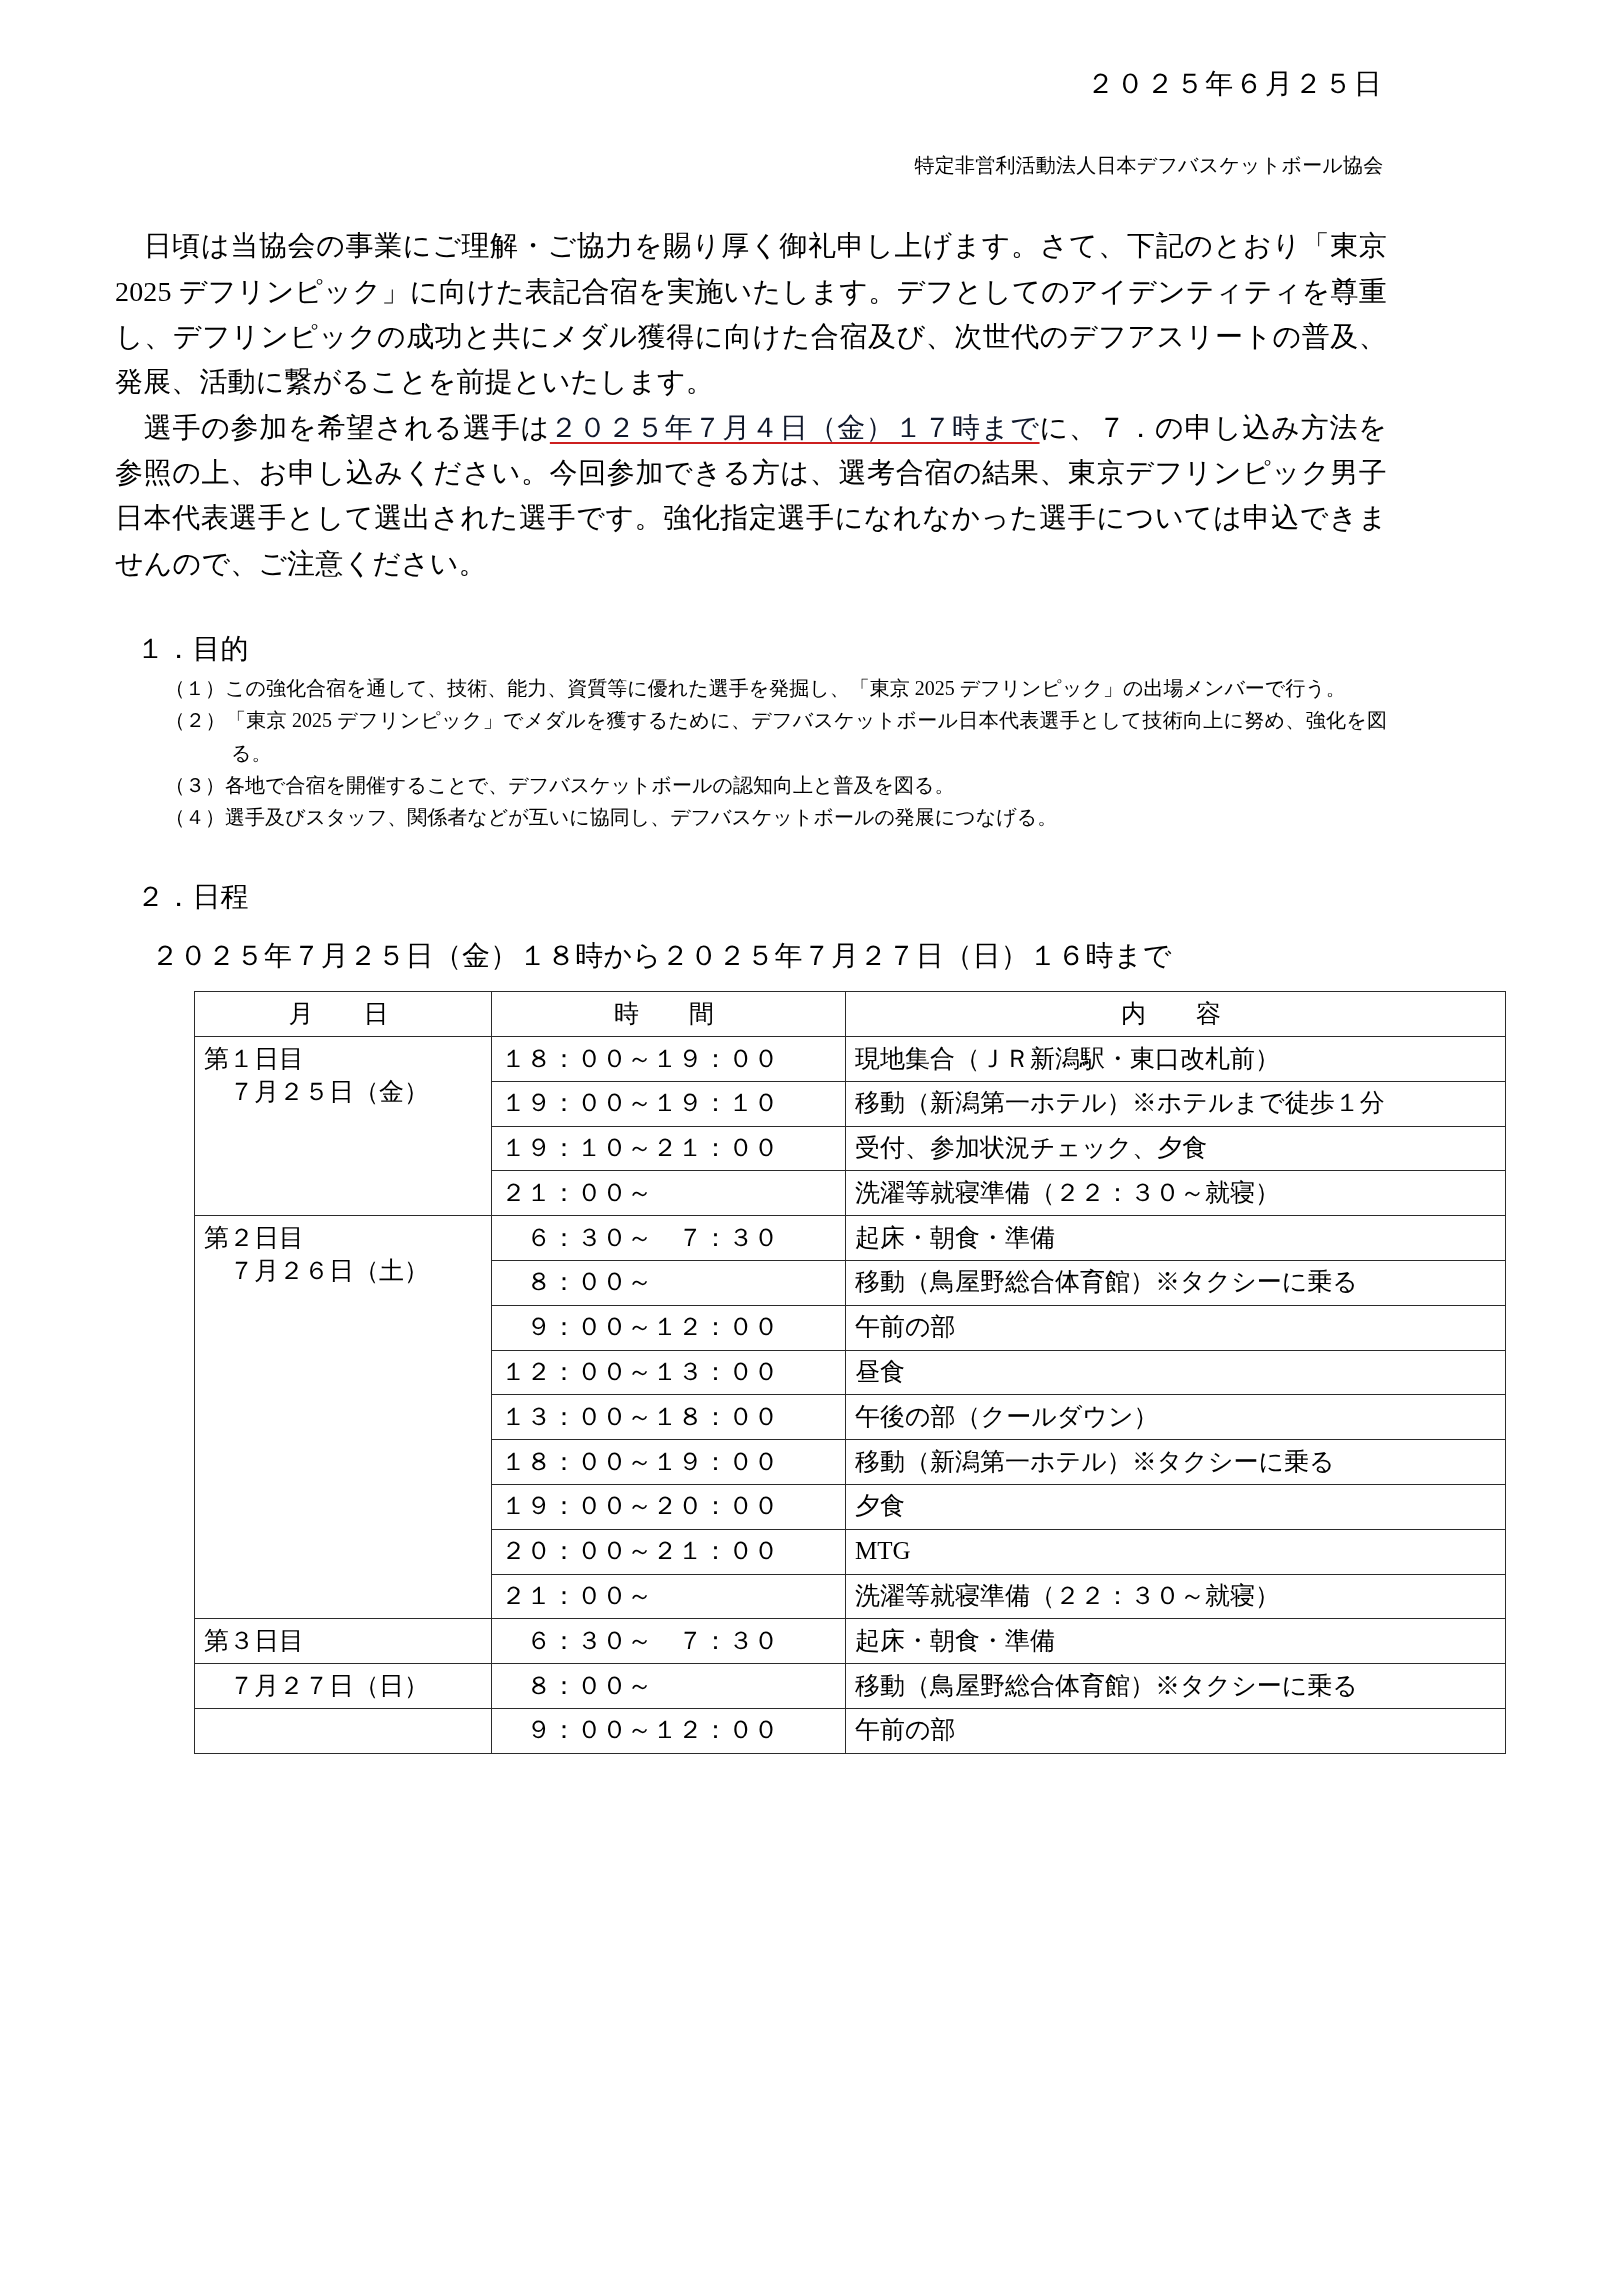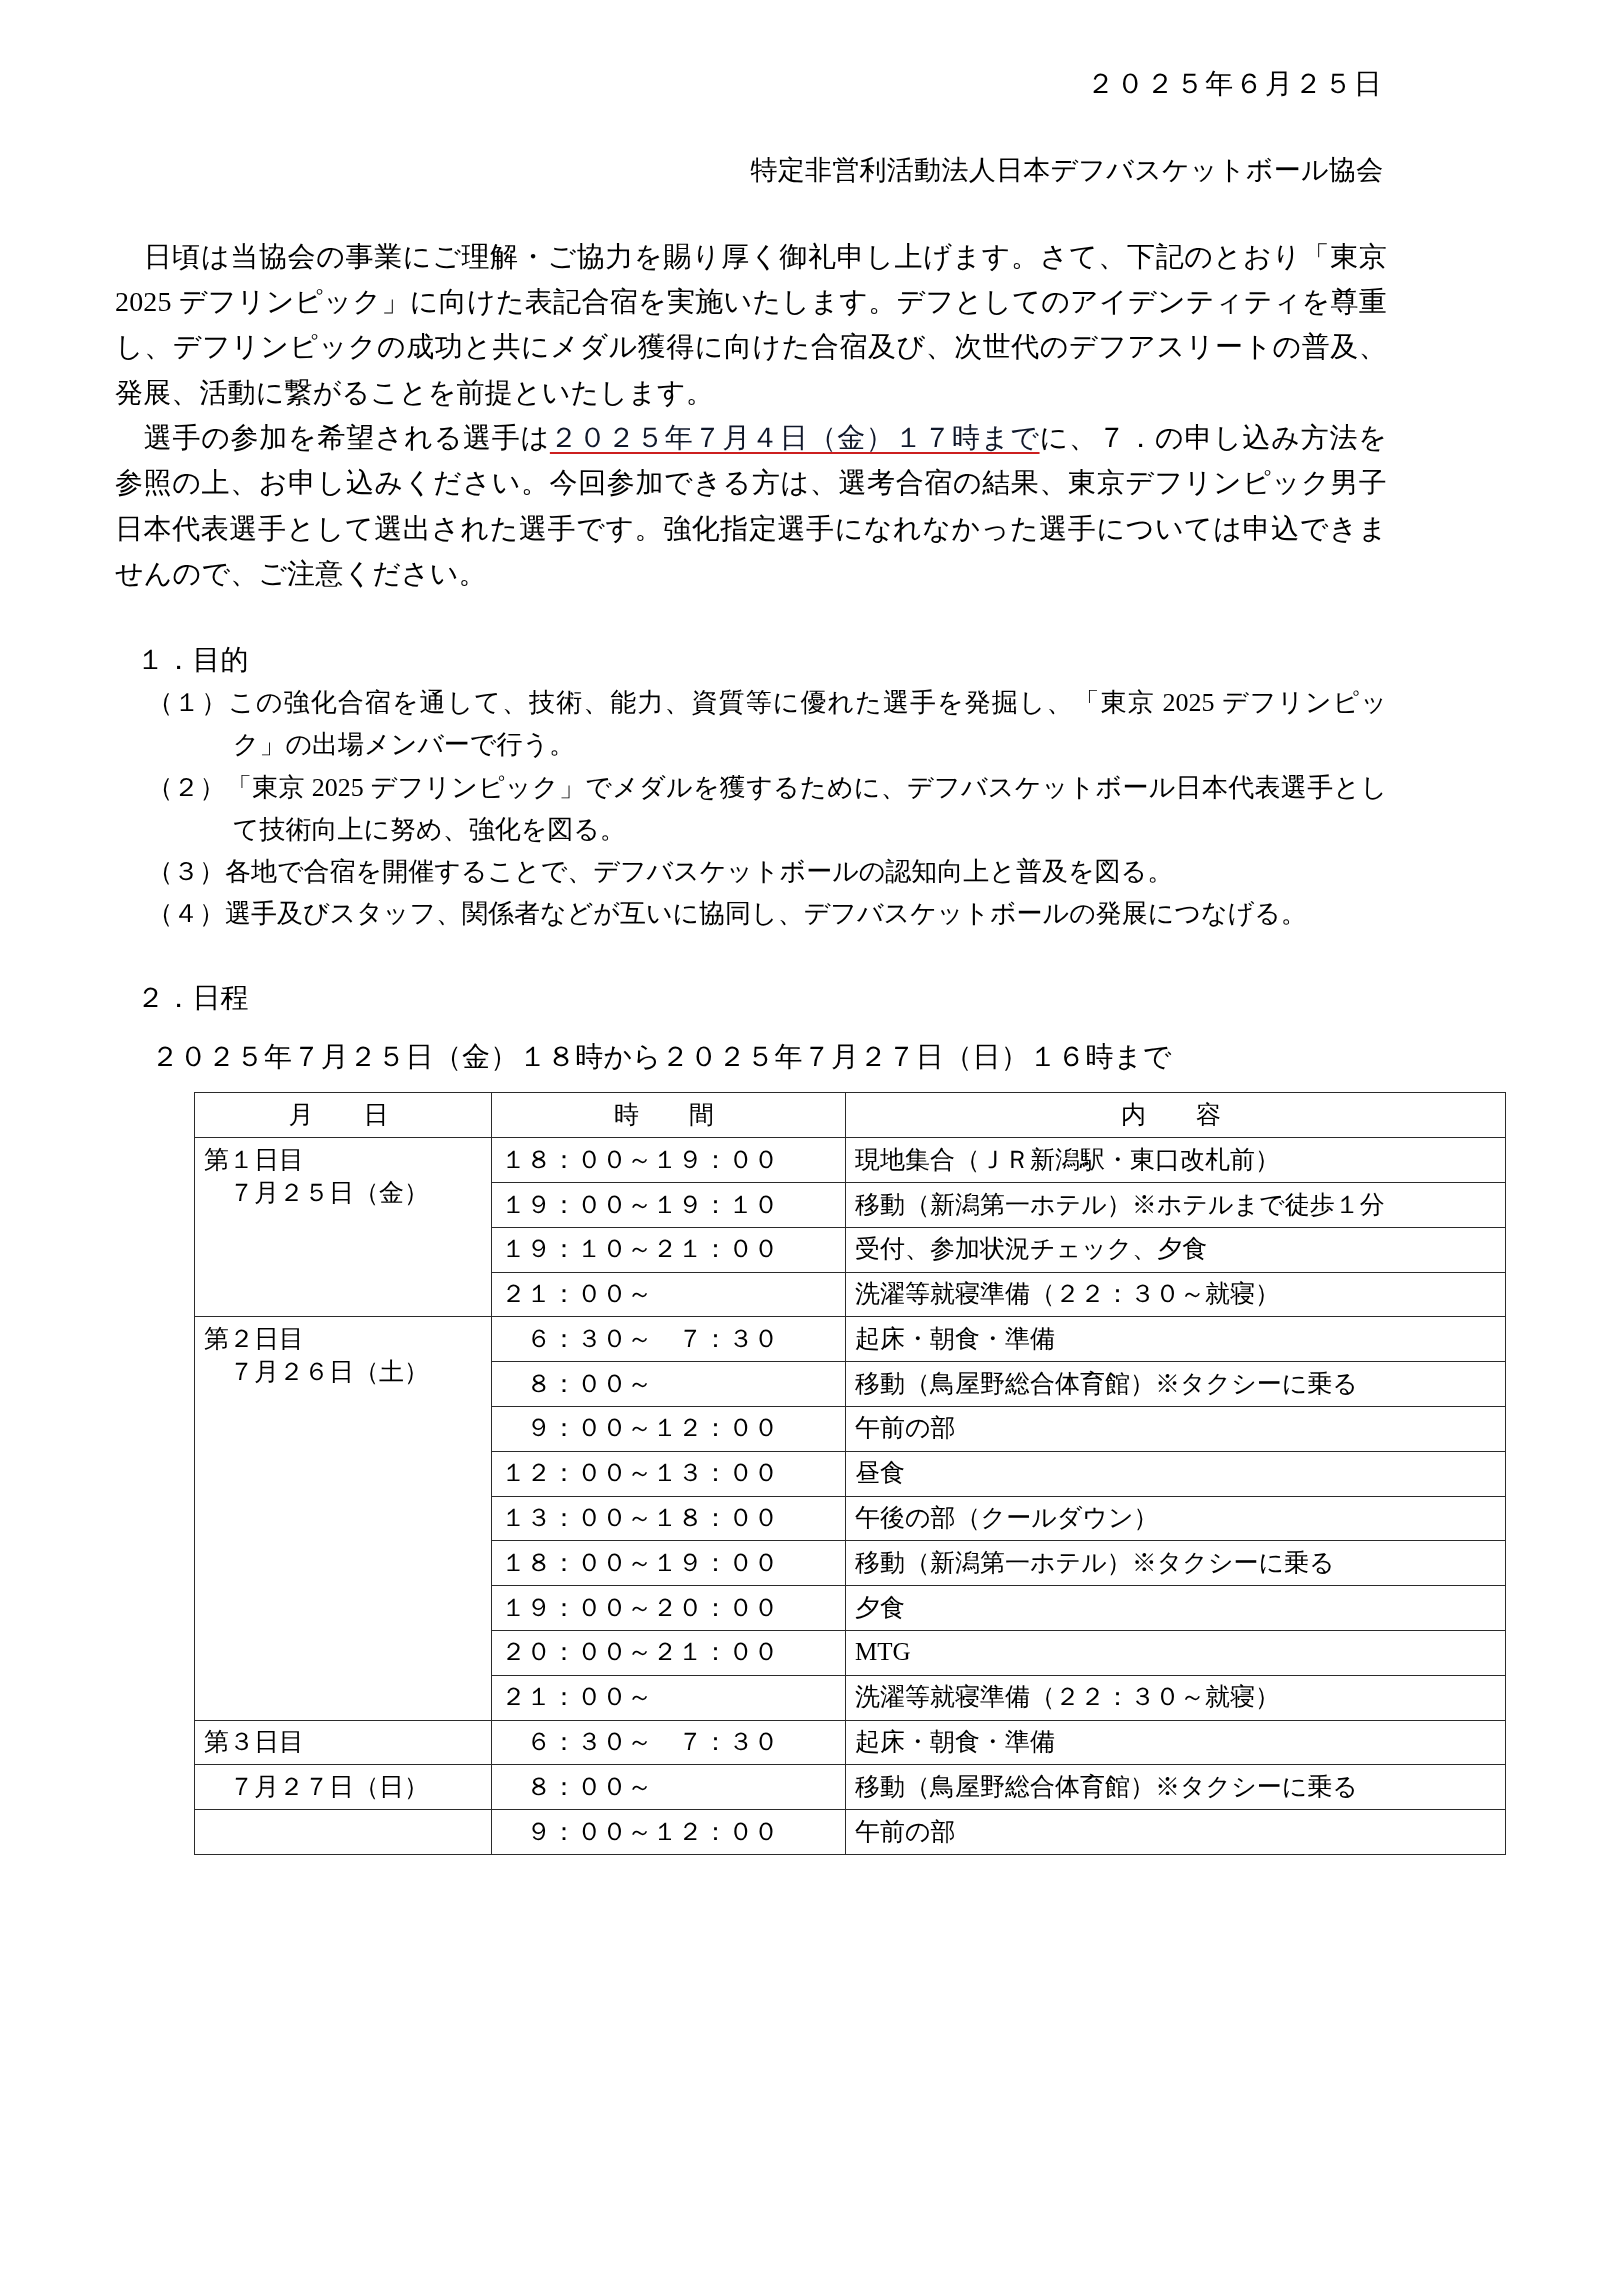--- a/index.html
+++ b/index.html
@@ -40,21 +40,21 @@
   .doc-title {
     text-align: center;
     font-size: 31px;
     letter-spacing: 0.02em;
     margin: 0;
     font-weight: normal;
     line-height: 1.5;
   }
   .doc-org {
     text-align: right;
-    font-size: 27px;
+    font-size: 20px;
     letter-spacing: 0.01em;
     margin: 9px 0 0 0;
     padding-right: 3.6px;
     line-height: 1.5;
   }
 
   
   .body-block {
     margin-top: 43px;
   }
@@ -86,25 +86,25 @@
     line-height: 1.6;
     margin: 0 0 0 16px;
     padding-left: 5.4px;
   }
   .sublist {
     list-style: none;
     margin: 0;
     padding: 0;
   }
   .sublist li {
-    font-size: 26px;
+    font-size: 20px;
     line-height: 1.62;
     padding-left: 3.3em;
     text-indent: -3.3em;
-    margin-left: 32px;
+    margin-left: 50px;
     text-align: justify;
     text-justify: inter-character;
   }
   .sub-marker {
     white-space: nowrap;
   }
 
   
   .sched-range {
     font-size: 28px;

